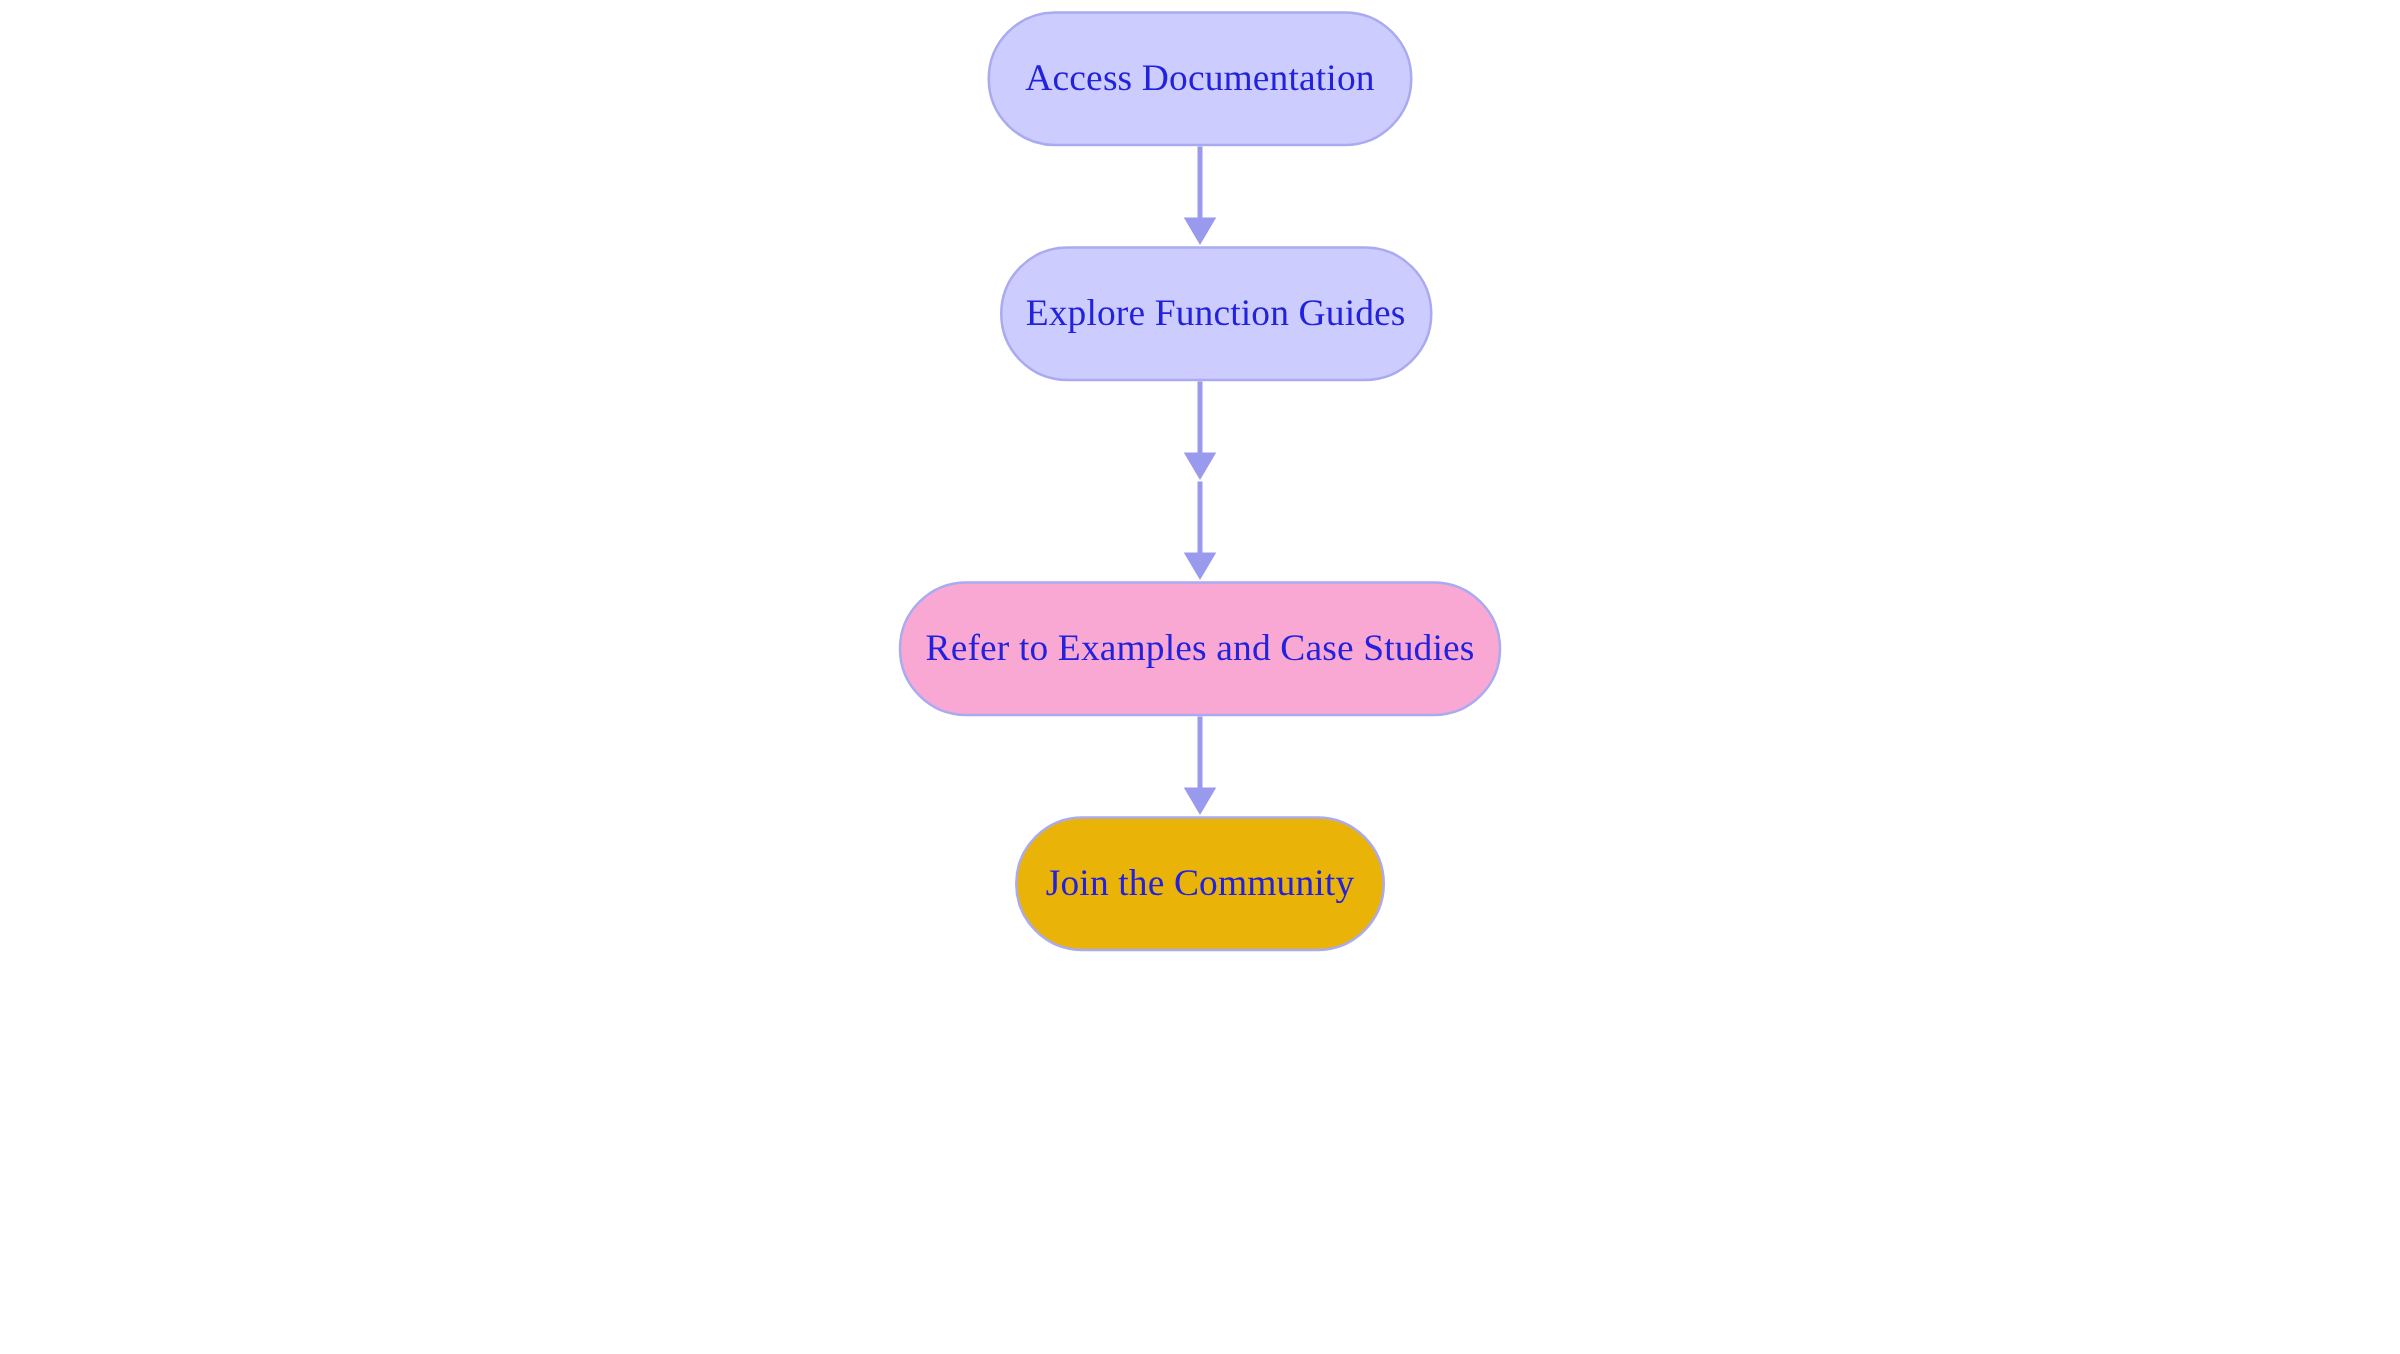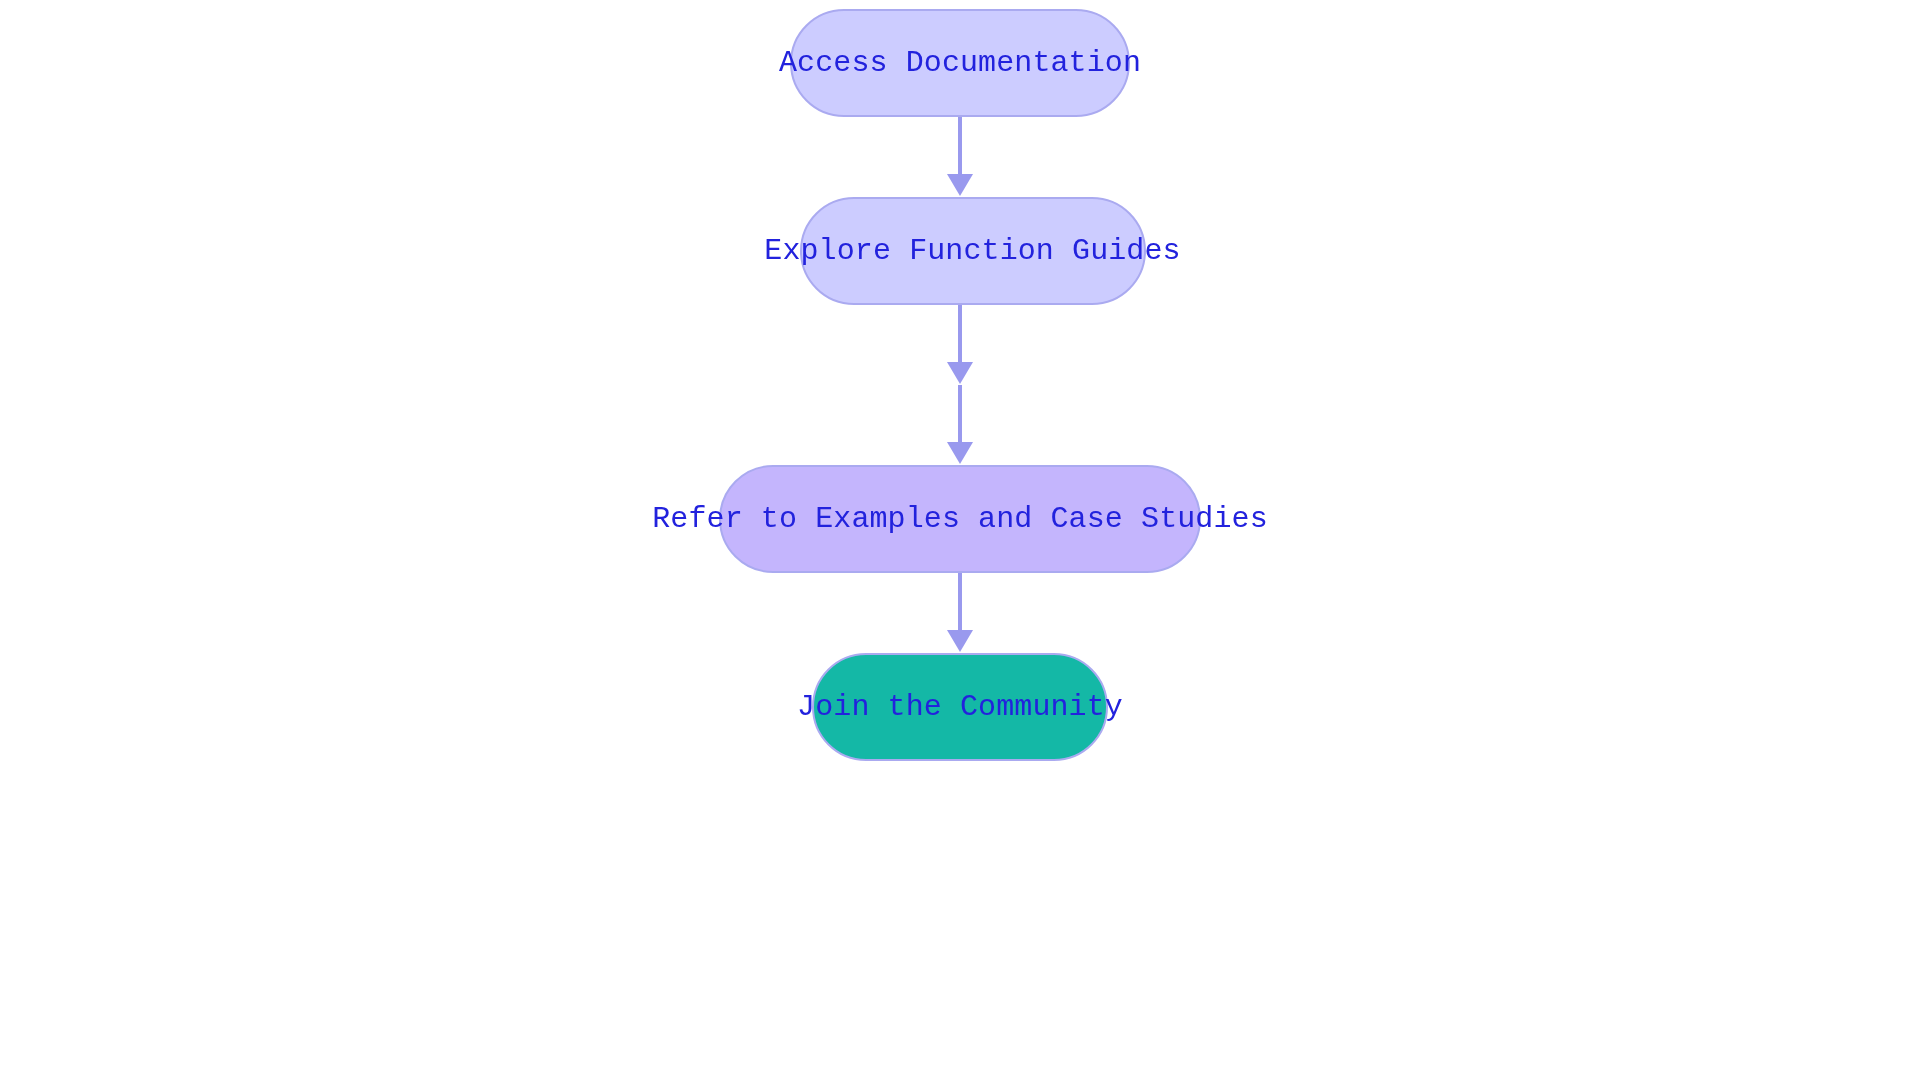--- a/index.html
+++ b/index.html
@@ -38,21 +38,21 @@
     box-sizing: border-box;
     height: 108px;
     display: flex;
     align-items: center;
     justify-content: center;
     background: #ccccff;
     border: 2px solid #aaaaf0;
     border-radius: 54px;
     color: #2222dd;
     font-size: 30px;
-    font-family: Liberation Mono, monospace;
+    font-family: Liberation Serif, serif;
     font-weight: 400;
     letter-spacing: 0.1px;
     white-space: nowrap;
     padding: 0 34px;
   }
 
   .flow-node-label {
     display: block;
     line-height: 1;
   }
@@ -92,27 +92,27 @@
       <line x1="15" y1="0" x2="15" y2="58" stroke="#9999EE" stroke-width="4"></line>
       <polygon points="2,57 28,57 15,79" fill="#9999EE"></polygon>
     </svg>
 
 
     <svg class="flow-connector" viewBox="0 0 30 80">
       <line x1="15" y1="0" x2="15" y2="58" stroke="#9999EE" stroke-width="4"></line>
       <polygon points="2,57 28,57 15,79" fill="#9999EE"></polygon>
     </svg>
 
-    <div class="flow-node" style="width: 482px; background: #c4b5fd; border-color: rgb(170, 170, 240); color: rgb(34, 34, 221);">
+    <div class="flow-node" style="width: 482px; background: #f9a8d4; border-color: rgb(170, 170, 240); color: rgb(34, 34, 221);">
       <span class="flow-node-label">Refer to Examples and Case Studies</span>
     </div>
 
     <svg class="flow-connector" viewBox="0 0 30 80">
       <line x1="15" y1="0" x2="15" y2="58" stroke="#9999EE" stroke-width="4"></line>
       <polygon points="2,57 28,57 15,79" fill="#9999EE"></polygon>
     </svg>
 
-    <div class="flow-node" style="width: 296px; background: #14b8a6; border-color: rgb(170, 170, 240); color: rgb(34, 34, 221);">
+    <div class="flow-node" style="width: 296px; background: #eab308; border-color: rgb(170, 170, 240); color: rgb(34, 34, 221);">
       <span class="flow-node-label">Join the Community</span>
     </div>
 
   </div>
 </div>
 
 </body></html>

